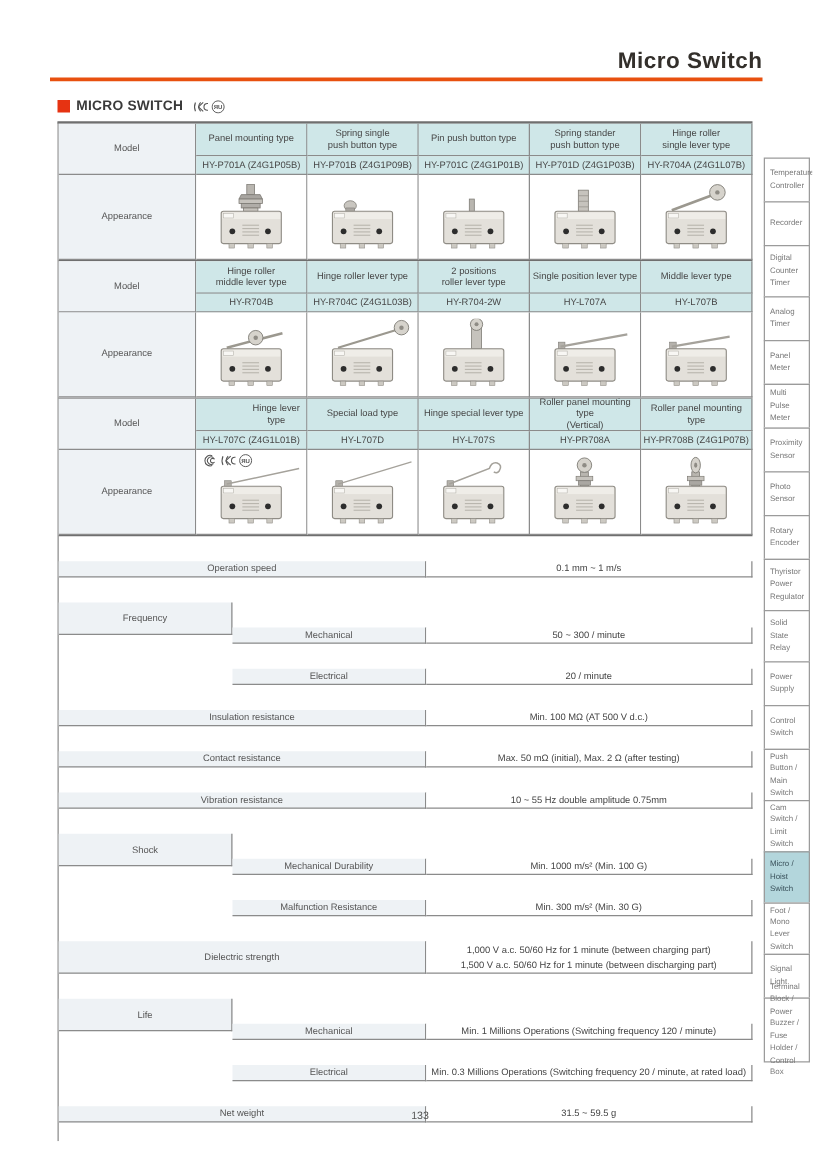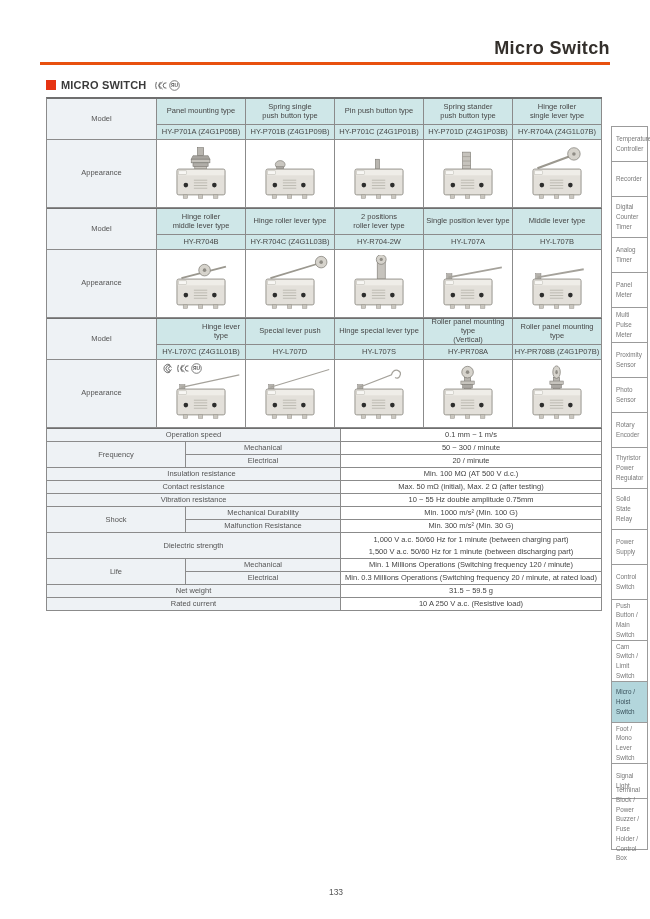--- a/index.html
+++ b/index.html
@@ -20,21 +20,21 @@
   .grp-sep{border-top:1px solid #6f6f6f;}
   .cell{box-sizing:border-box;border-right:1px solid #8b8b8b;border-bottom:1px solid #8b8b8b;
         display:flex;align-items:center;justify-content:center;text-align:center;
         line-height:1.18;white-space:pre-line;padding:1px;}
   .label-cell{background:#eef2f5;color:#555;}
   .teal{background:#cfe7e8;color:#474747;}
   .img-cell{background:#fff;position:relative;}
   .cert-strip{position:absolute;top:2px;left:4px;display:flex;align-items:center;gap:2px;}
   
   .specs{display:flex;flex-direction:column;border-top:1px solid #6f6f6f;}
-  .srow{display:flex;}
+  .srow{display:flex;margin-top:20px;}
   .scell{box-sizing:border-box;border-right:1px solid #8b8b8b;border-bottom:1px solid #8b8b8b;
          display:flex;align-items:center;justify-content:center;text-align:center;
          white-space:pre-line;line-height:1.6;}
   .sl-full{width:294px;background:#eef2f5;color:#555;}
   .sl-grp{width:139px;background:#eef2f5;color:#555;}
   .sl-sub{width:155px;background:#eef2f5;color:#555;}
   .sval{width:261px;background:#fff;}
   .sgroup-right{display:flex;flex-direction:column;}
   
   .side{position:absolute;left:611px;top:127px;width:37px;font-size:6.3px;color:#787878;}
@@ -304,21 +304,21 @@
               <circle cx="29" cy="45" r="2.6" fill="#2d2d2d"></circle>
               <circle cx="61" cy="45" r="2.6" fill="#2d2d2d"></circle>
               <rect x="38" y="39" width="15" height="1" fill="#b9b6ae"></rect>
               <rect x="38" y="42" width="15" height="1" fill="#b9b6ae"></rect>
               <rect x="38" y="45" width="15" height="1" fill="#b9b6ae"></rect>
               <rect x="38" y="48" width="15" height="1" fill="#b9b6ae"></rect>
               <rect x="26" y="56" width="5" height="4" fill="#ccc9c2" stroke="#8f8c85" stroke-width=".5"></rect>
               <rect x="43" y="56" width="5" height="4" fill="#ccc9c2" stroke="#8f8c85" stroke-width=".5"></rect>
               <rect x="60" y="56" width="5" height="4" fill="#ccc9c2" stroke="#8f8c85" stroke-width=".5"></rect>
             </svg></div>
-          <div class="cell teal" style="grid-area: 1 / 3;">Special lever push</div>
+          <div class="cell teal" style="grid-area: 1 / 3;">Special load type</div>
           <div class="cell teal" style="grid-area: 2 / 3;">HY-L707D</div>
           <div class="cell img-cell" style="grid-area: 3 / 3;"><svg viewBox="0 0 92 64" width="82" height="57">
               <rect x="22" y="22" width="6" height="5" fill="#b5b2ac" stroke="#7d7a74" stroke-width=".5"></rect>
               <line x1="24" y1="25" x2="90" y2="5" stroke="#a5a29b" stroke-width="1.2"></line>
               <rect x="19" y="27" width="54" height="29" rx="2" fill="#e3e0da" stroke="#8f8c85"></rect>
               <rect x="20" y="28" width="52" height="6" fill="#efede8"></rect>
               <rect x="21" y="29" width="9" height="4" fill="#f8f7f4" stroke="#b3b0a9" stroke-width=".5"></rect>
               <circle cx="29" cy="45" r="2.6" fill="#2d2d2d"></circle>
               <circle cx="61" cy="45" r="2.6" fill="#2d2d2d"></circle>
               <rect x="38" y="39" width="15" height="1" fill="#b9b6ae"></rect>

